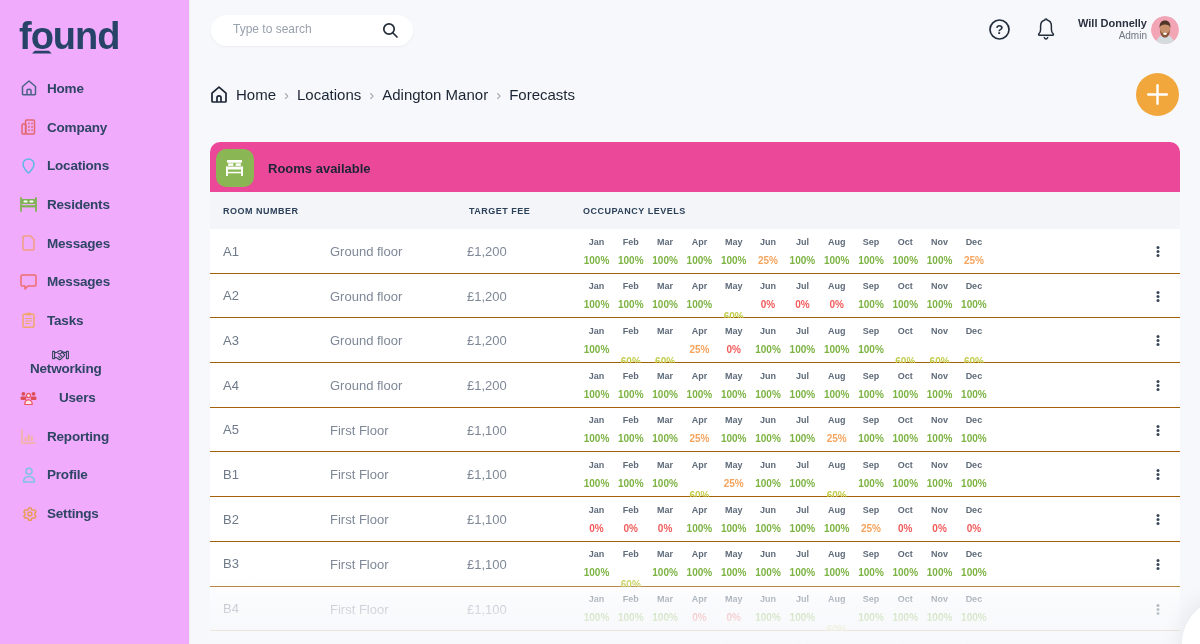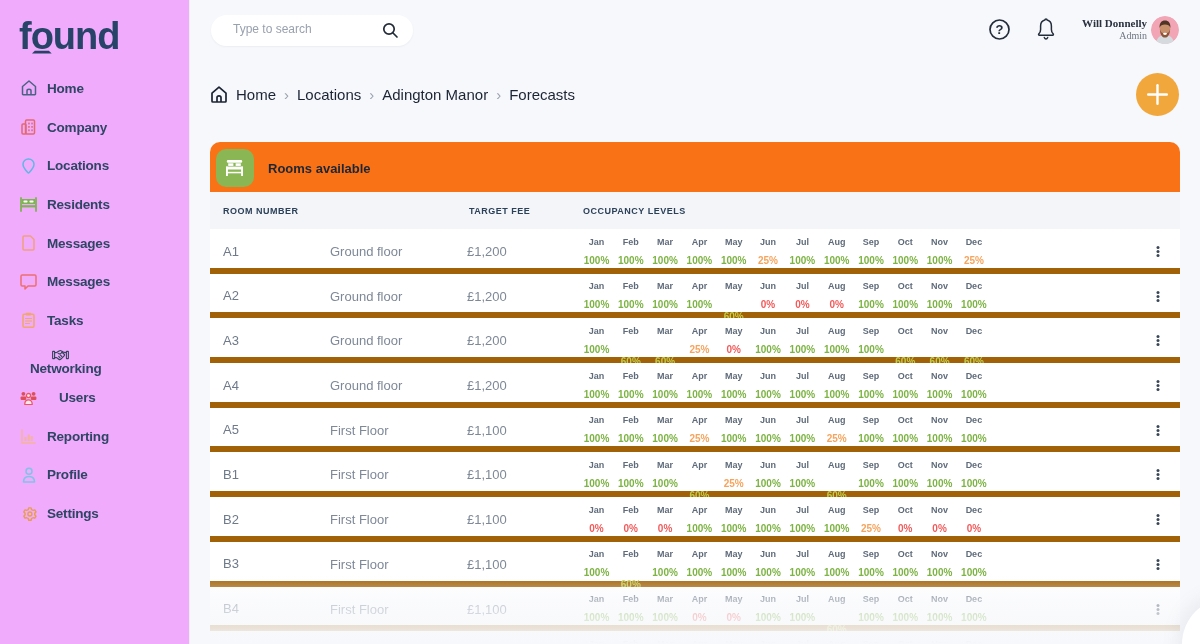--- a/index.html
+++ b/index.html
@@ -6,38 +6,38 @@
 html,body { width:1200px; height:644px; overflow:hidden; font-family:"Liberation Sans", sans-serif; }
 body { position:relative; background:#F7F8FB; }
 .sidebar { position:absolute; left:0; top:0; width:190px; height:644px; background:#f0abfc; border-right:1px solid #ECEEF2; z-index:5; }
 .logo { position:absolute; left:19px; top:14px; }
 .main { position:absolute; left:190px; top:0; width:1010px; height:644px; }
 .search { position:absolute; left:21px; top:15px; width:202px; height:31px; background:#FFFFFF; border-radius:16px; box-shadow:0 1px 2px rgba(40,60,90,0.06); }
 .search span { position:absolute; left:22px; top:7px; font-size:12px; color:#98A1AE; }
 .search svg { position:absolute; right:14px; top:7px; }
 .helpicon { position:absolute; left:799px; top:19px; }
 .bellicon { position:absolute; left:846px; top:18px; }
-.userblock { position:absolute; right:53px; top:17px; text-align:right;font-family:Liberation Serif, serif; }
+.userblock { position:absolute; right:53px; top:17px; text-align:right; }
 .userblock .name { font-size:11px; font-weight:bold; color:#2A3240; line-height:13px; }
 .userblock .role { font-size:10px; color:#6E7683; line-height:11px; }
 .avatar { position:absolute; left:961px; top:16px; width:28px; height:28px; border-radius:50%; overflow:hidden; }
 .breadcrumb { position:absolute; left:20px; top:84px; height:20px; display:flex; align-items:center; font-size:15px; color:#1B2434; }
 .breadcrumb .sep { color:#9AA3B0; font-size:15px; margin:0 8px; }
 .breadcrumb svg { margin-right:8px; }
 .fab { position:absolute; left:946px; top:73px; width:43px; height:43px; border-radius:50%; background:#F1A73C; color:#FFFFFF; }
 .fab svg { position:absolute; left:11px; top:11px; }
 .card { position:absolute; left:20px; top:142px; width:970px; height:502px; border-radius:10px 10px 0 0; background:#FFFFFF; overflow:hidden; }
-.cardhead { position:absolute; left:0; top:0; width:970px; height:50px; background:#f97316; }
+.cardhead { position:absolute; left:0; top:0; width:970px; height:50px; background:#ec4899; }
 .cardhead .icon { position:absolute; left:6px; top:7px; width:38px; height:38px; border-radius:10px; background:#8AB654; }
 .cardhead .icon svg { position:absolute; left:10px; top:11px; }
 .cardhead .title { position:absolute; left:58px; top:13px; font-size:13px; font-weight:bold; color:#1D2636; line-height:28px; }
 .thead { position:absolute; left:0; top:50px; width:970px; height:37px; background:#F3F5F9; font-size:9px; font-weight:bold; color:#2C4058; letter-spacing:0.5px; }
 .thead div { position:absolute; top:14px; }
 .rows { position:absolute; left:0; top:87px; width:970px; }
-.row { position:relative; width:970px; height:44.7px; background:#FFFFFF; border-bottom:6px solid #a16207; }
+.row { position:relative; width:970px; height:44.7px; background:#FFFFFF; border-bottom:1px solid #a16207; }
 .row .rn { position:absolute; left:13px; top:14.5px; font-size:13px; color:#6E7989; }
 .row .fl { position:absolute; left:120px; top:15px; font-size:13px; color:#7E8897; }
 .row .fee { position:absolute; left:257px; top:15px; font-size:13px; color:#7E8897; }
 .row .kebab { position:absolute; left:945.5px; top:17px; }
 .mcell { position:absolute; top:0; width:40px; height:44.7px; text-align:center; }
 .mcell .mon { position:absolute; top:7.5px; width:100%; font-size:9px; font-weight:bold; color:#5F6B7A; line-height:10px; }
 .mcell .pct { position:absolute; top:26.5px; width:100%; font-size:10px; font-weight:bold; line-height:10px; }
 .p100 { color:#7CB342; }
 .p60 { color:#C2CC4A;margin-top:12px; }
 .p25 { color:#F6A45D; }

